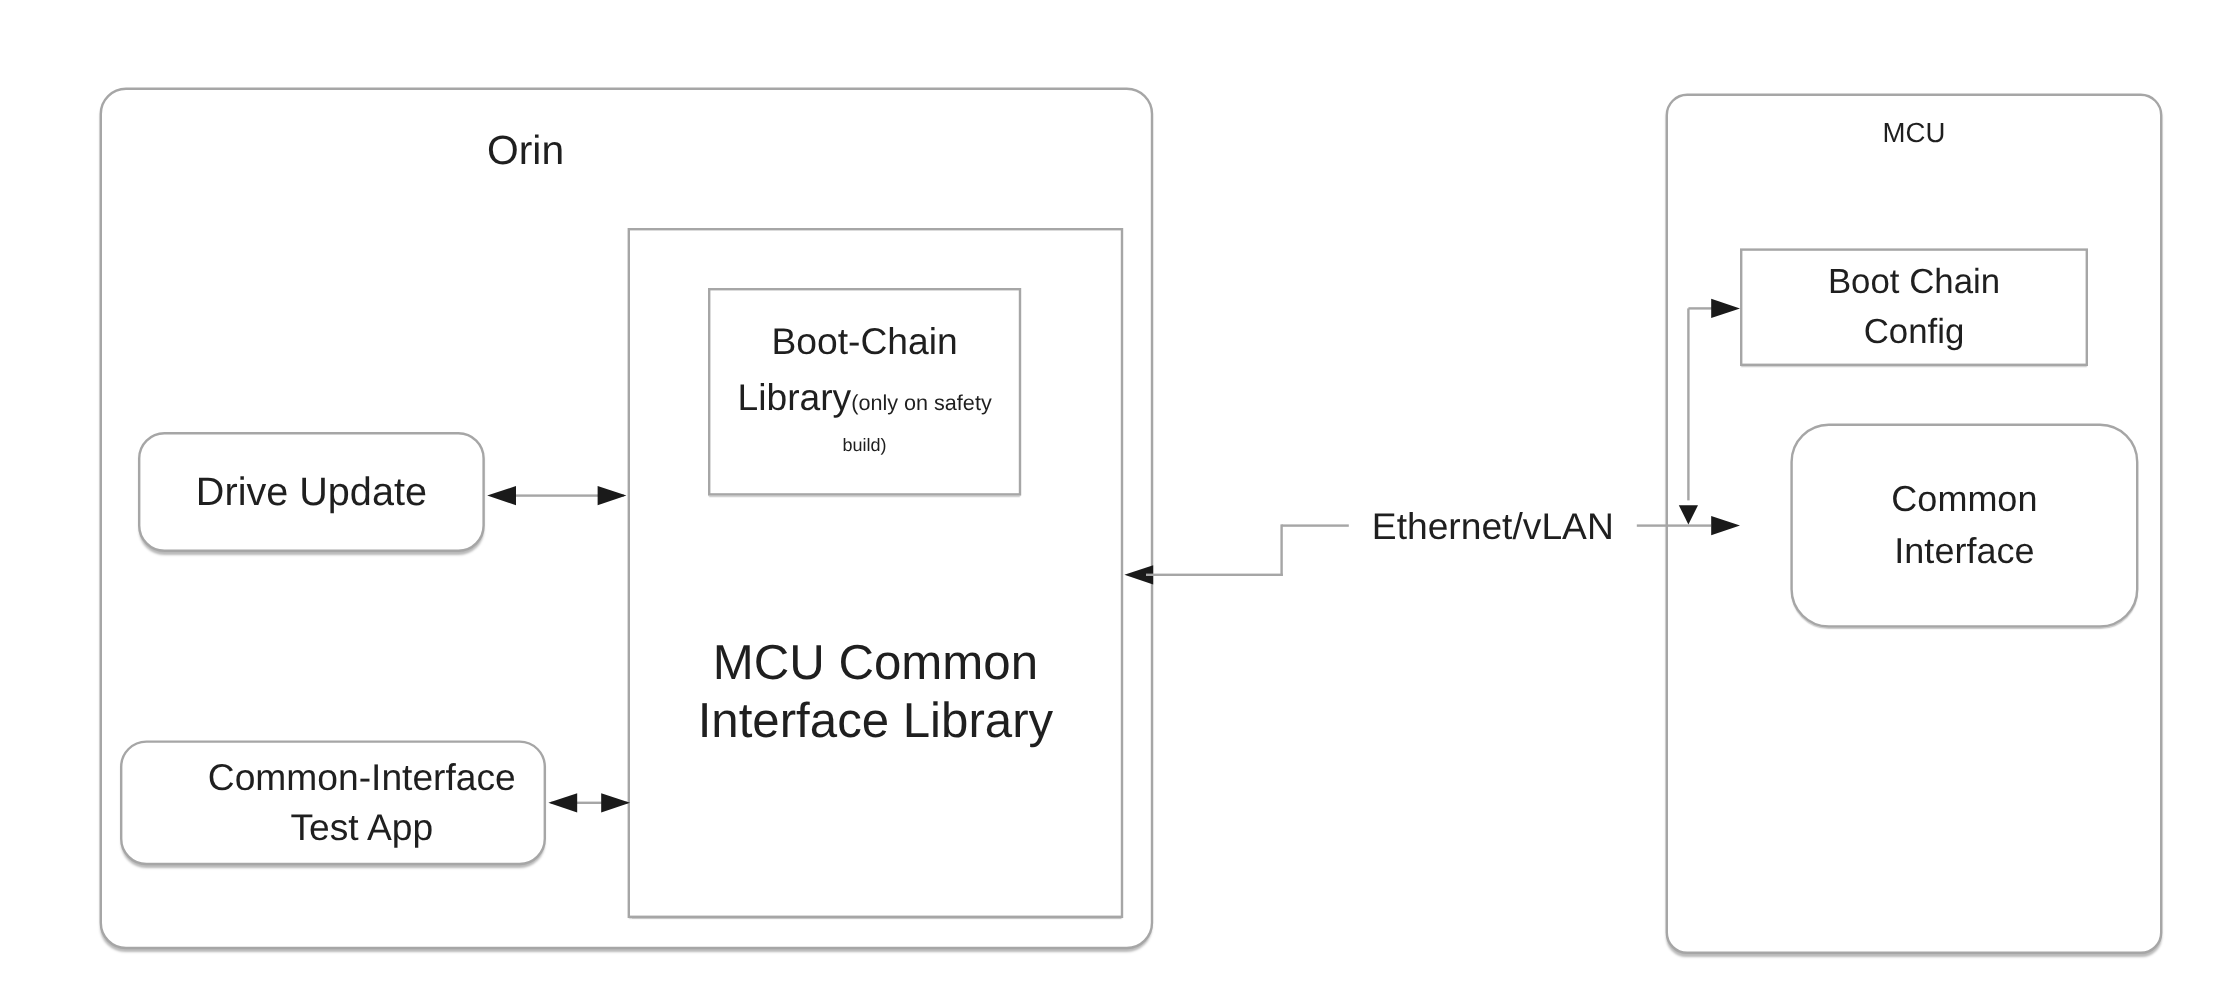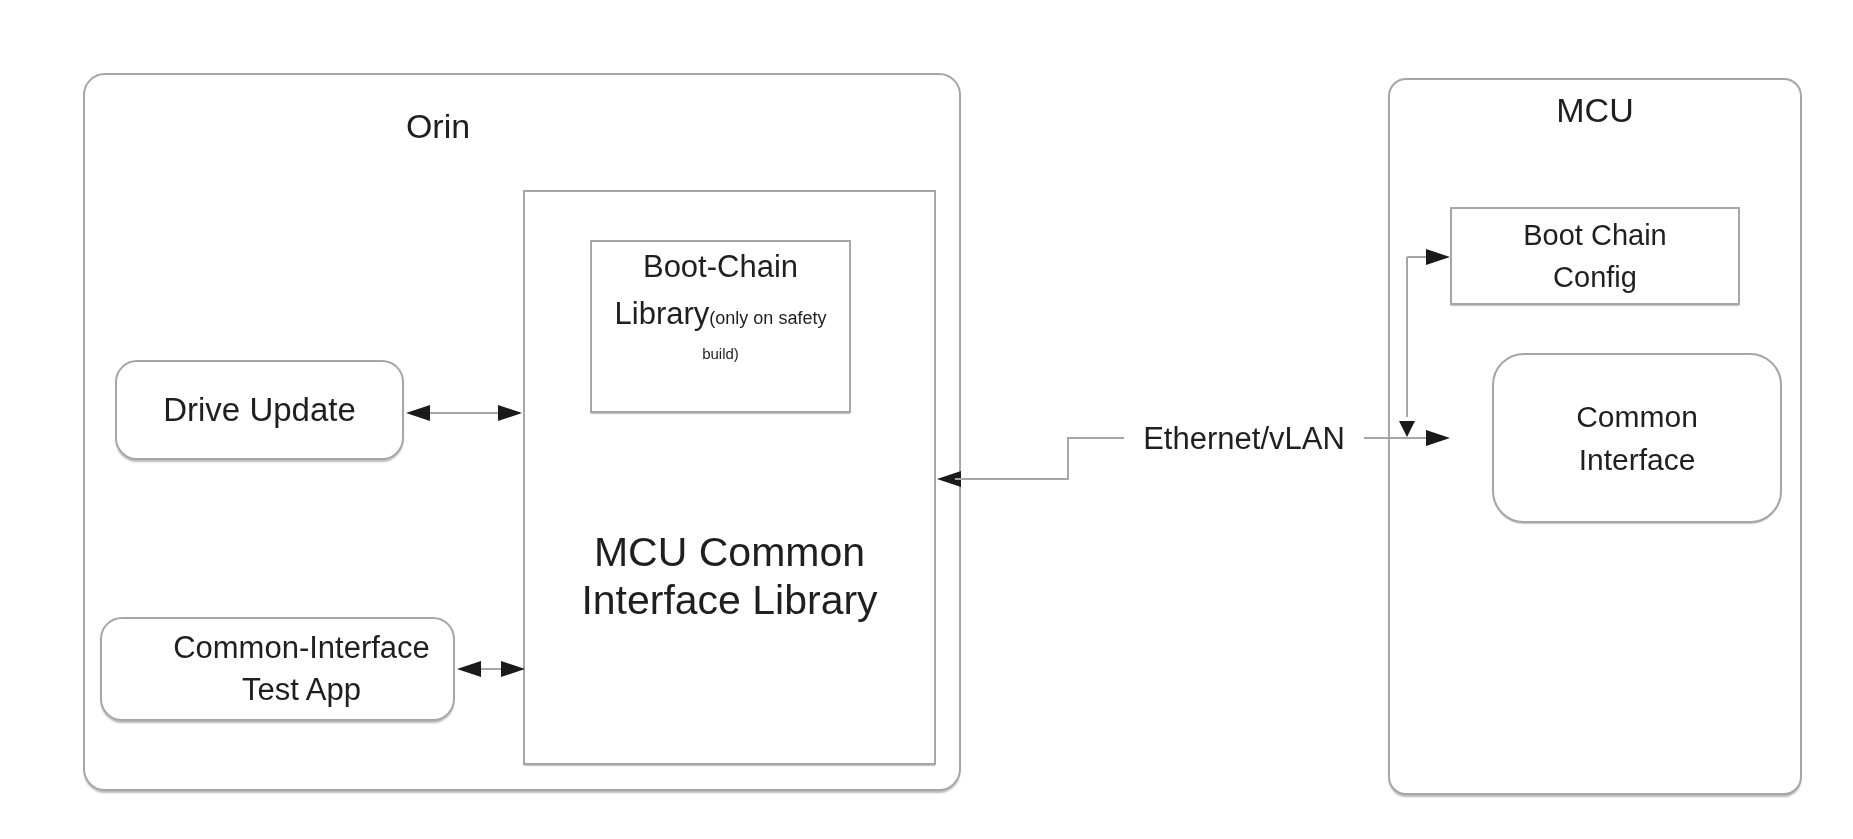--- a/index.html
+++ b/index.html
@@ -68,31 +68,31 @@
     </div>
   </div>
 
   <div class="box sharp" style="left:523px; top:190px; width:413px; height:575px;"></div>
   <div class="lbl" style="left:523px; top:528px; width:413px; text-align:center; font-size:41px; line-height:48px;">
     <div>MCU Common</div>
     <div>Interface Library</div>
   </div>
 
   <div class="box sharp" style="left:590px; top:240px; width:261px; height:173px;">
-    <div style="text-align:center; font-size:31px; line-height:49px; padding-top:0;">
+    <div style="text-align:center; font-size:31px; line-height:49px; padding-top:18px;">
       <div>Boot-Chain</div>
       <div style="line-height:46px;">
         <span>Library</span><span style="font-size:18px;">(only on safety</span>
       </div>
       <div style="font-size:15px; line-height:26px;">build)</div>
     </div>
   </div>
 
   <div class="box rounded" style="left:1388px; top:78px; width:414px; height:717px; border-radius:18px;"></div>
-  <div class="lbl" style="left:1505px; top:92px; width:180px; text-align:center; font-size:34px; line-height:36px;">MCU</div>
+  <div class="lbl" style="left:1505px; top:92px; width:180px; text-align:center; font-size:23px; line-height:36px;">MCU</div>
 
   <div class="box sharp" style="left:1450px; top:207px; width:290px; height:98px;">
     <div class="center-col" style="font-size:29px; line-height:42px;">
       <span>Boot Chain</span>
       <span>Config</span>
     </div>
   </div>
 
   <div class="box sharp" style="left:1492px; top:353px; width:290px; height:170px;border-radius:32px;">
     <div class="center-col" style="font-size:30px; line-height:43px;">

